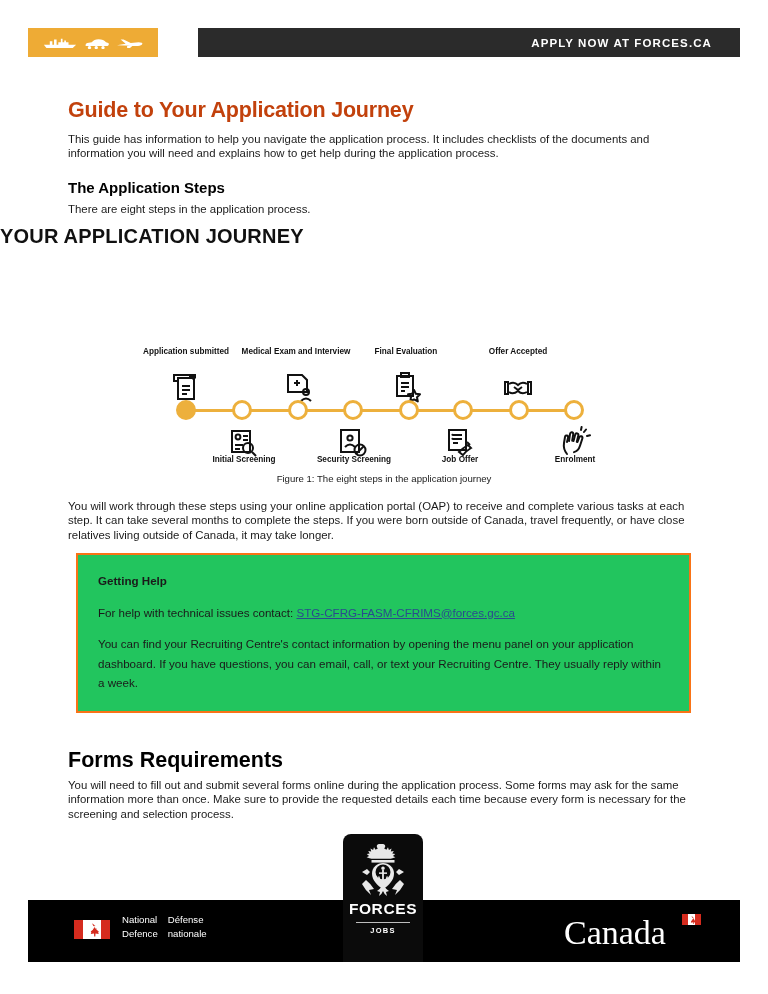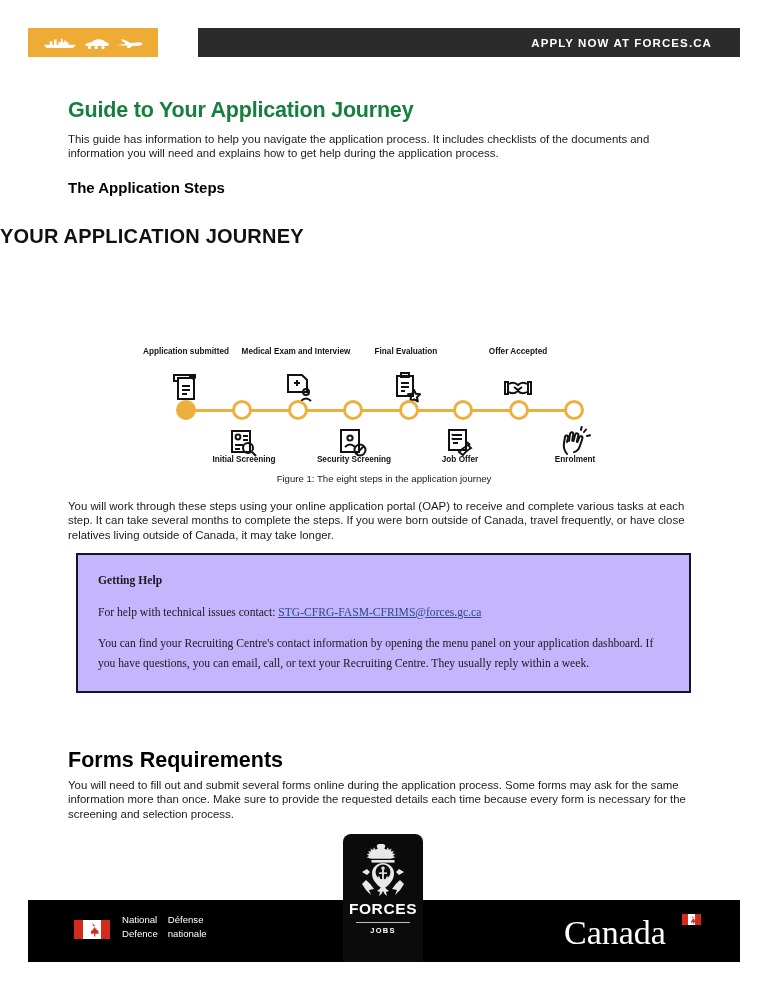--- a/index.html
+++ b/index.html
@@ -56,21 +56,21 @@
     position: absolute;
     left: 68px;
     top: 98px;
     width: 632px;
   }
   h1.doc-title {
     font-size: 21.5px;
     font-weight: bold;
     margin: 0 0 9px 0;
     letter-spacing: -0.2px;
-    color: #15803d;
+    color: #c2410c;
   }
   h2.doc-h2 {
     font-size: 15px;
     font-weight: bold;
     margin: 18px 0 6px 0;
     color: #000;
   }
   h2.big-h2 {
     font-size: 21.5px;
     font-weight: bold;
@@ -153,24 +153,23 @@
     margin: 0;
   }
 
   
   .callout {
     position: absolute;
     left: 76px;
     top: 553px;
     width: 615px;
     box-sizing: border-box;
-    border: 2px solid #0f172a;
-    background: #c4b5fd;
+    border: 2px solid #f97316;
+    background: #22c55e;
     padding: 16px 20px 18px 20px;
-    font-family: Liberation Serif, serif;
   }
   .callout-title {
     font-size: 11.5px;
     font-weight: bold;
     margin: 0 0 14px 0;
     color: #111;
   }
   .callout p {
     font-size: 11.6px;
     line-height: 19.5px;
@@ -270,20 +269,21 @@
   </div>
   <div class="header-dark">
     <span class="apply-text">APPLY NOW AT FORCES.CA</span>
   </div>
 </div>
 
 <div class="content">
   <h1 class="doc-title">Guide to Your Application Journey</h1>
   <p class="body-text">This guide has information to help you navigate the application process. It includes checklists of the documents and information you will need and explains how to get help during the application process.</p>
   <h2 class="doc-h2">The Application Steps</h2>
+  <p class="body-text">There are eight steps in the application process.</p>
 </div>
 
 <div class="figure-wrap">
   <p class="fig-title">YOUR APPLICATION JOURNEY</p>
 
   <div class="journey">
     <div class="track"></div>
 
     <div class="step-label" style="left:186px; top:78px;">Application submitted</div>
     <div class="step-icon" style="left:186px; top:102px;">

